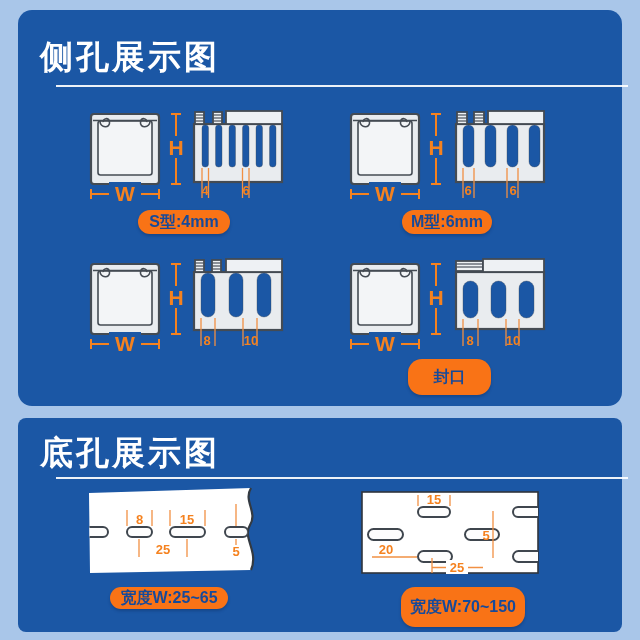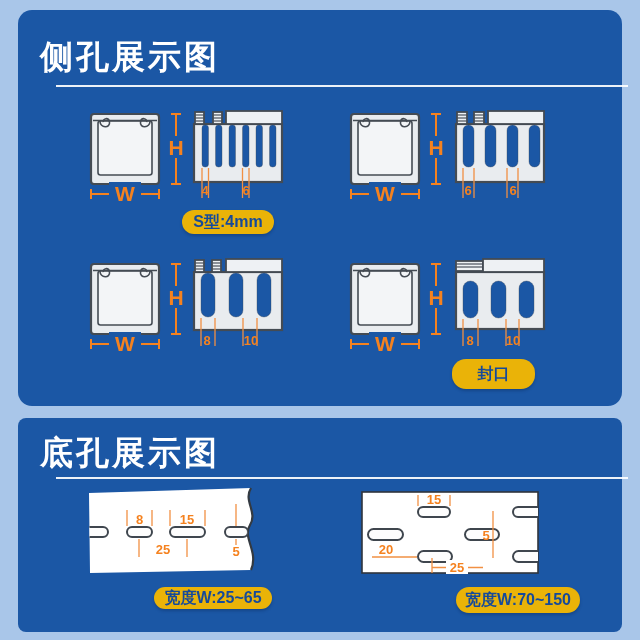--- a/index.html
+++ b/index.html
@@ -3,22 +3,22 @@
 <meta charset="utf-8">
 <style>
   html,body{margin:0;padding:0;background:#a9c6e9;}
   .stage{position:relative;width:640px;height:640px;background:#a9c6e9;overflow:hidden;
          font-family:"Liberation Sans","DejaVu Sans",sans-serif;text-decoration:underline;}
   .panel{position:absolute;left:18px;width:604px;background:#1b57a5;border-radius:14px;}
   .panel-top{top:10px;height:396px;}
   .panel-bottom{top:418px;height:214px;border-radius:8px;}
   .ptitle{position:absolute;margin:0;color:#ffffff;font-size:33px;font-weight:bold;letter-spacing:3px;white-space:nowrap;}
   .rule{position:absolute;left:38px;width:572px;height:2px;background:rgba(255,255,255,.92);}
-  .pill{position:absolute;background:#eab308;border-radius:14px;display:flex;align-items:center;justify-content:center;
-        color:#164a9a;font-weight:bold;box-shadow:0 2px 3px rgba(8,30,70,.28);white-space:nowrap;margin-left:44px;}
+  .pill{position:absolute;background:#f97316;border-radius:14px;display:flex;align-items:center;justify-content:center;
+        color:#164a9a;font-weight:bold;box-shadow:0 2px 3px rgba(8,30,70,.28);white-space:nowrap;}
   .pill-top{font-size:16px;}
   .pill-bottom{font-size:16px;}
   .dimletter{position:absolute;color:#f5821f;font-weight:bold;font-size:21px;line-height:1;
              background:#1b57a5;display:flex;align-items:center;justify-content:center;}
   .dimnum{position:absolute;color:#f5821f;font-weight:bold;font-size:13px;line-height:16px;text-align:center;}
   svg.fig{position:absolute;overflow:visible;}
   .body{fill:#e9ecef;stroke:#444b53;stroke-width:2.2;}
   .cavity{fill:#f3f5f7;stroke:#444b53;stroke-width:1.6;}
   .thin{stroke:#444b53;stroke-width:1.6;fill:none;}
   .dim{stroke:#f5821f;stroke-width:2;}
@@ -123,20 +123,23 @@
       <line class="stripe" x1="19" y1="8" x2="29" y2="8"></line>
       <line class="stripe" x1="19" y1="11" x2="29" y2="11"></line>
     <rect class="cap" x="33" y="1" width="56" height="13"></rect>
     <line class="lead" x1="8" y1="58" x2="8" y2="88"></line>
       <line class="lead" x1="19" y1="58" x2="19" y2="88"></line>
     <line class="lead" x1="52" y1="58" x2="52" y2="88"></line>
       <line class="lead" x1="63" y1="58" x2="63" y2="88"></line>
   </svg>
   <span class="dimnum" style="left:459px;top:183px;width:18px;">6</span>
   <span class="dimnum" style="left:504px;top:183px;width:18px;">6</span>
+  <div class="pill pill-top" style="left:402px;top:210px;width:90px;height:24px;">
+      <span>M型:6mm</span>
+    </div>
 
   <svg class="fig" style="left:88px;top:255px;" width="100" height="96" viewBox="0 0 100 96">
       <use href="#crossg"></use>
     </svg>
   <span class="dimletter" style="left:164px;top:286px;width:24px;height:22px;">H</span>
   <span class="dimletter" style="left:109px;top:332px;width:32px;height:22px;">W</span>
   <svg class="fig" style="left:193px;top:258px;" width="90" height="95" viewBox="0 0 90 95">
     <rect class="body" x="1" y="14" width="88" height="58"></rect>
     <g>
       <rect class="slot" x="8" y="15" width="14" height="44" rx="7"></rect>
@@ -176,21 +179,21 @@
       <line class="stripe" x1="1" y1="6" x2="28" y2="6"></line>
       <line class="stripe" x1="1" y1="9" x2="28" y2="9"></line>
     <rect class="cap" x="28" y="1" width="61" height="13"></rect>
     <line class="lead" x1="8" y1="61" x2="8" y2="88"></line>
       <line class="lead" x1="23" y1="61" x2="23" y2="88"></line>
     <line class="lead" x1="51" y1="61" x2="51" y2="88"></line>
       <line class="lead" x1="64" y1="61" x2="64" y2="88"></line>
   </svg>
   <span class="dimnum" style="left:461px;top:333px;width:18px;">8</span>
   <span class="dimnum" style="left:503px;top:333px;width:20px;">10</span>
-  <div class="pill pill-top" style="left:408px;top:359px;width:83px;height:30px;">
+  <div class="pill pill-top" style="left:408px;top:359px;width:83px;height:36px;">
       <span>封口</span>
     </div>
 
   <section class="panel panel-bottom">
     <h2 class="ptitle" style="left:22px;top:13px;">底孔展示图</h2>
     <div class="rule" style="top:59px;"></div>
   </section>
 
   <svg class="fig" style="left:82px;top:484px;" width="184" height="98" viewBox="0 0 184 98">
     <path class="sheet" d="M7,9 L169,4 C161,17 176,28 168,41 C160,54 177,67 169,86 L8,89 Z"></path>
@@ -233,17 +236,17 @@
     <line class="lead" x1="135" y1="23" x2="135" y2="70"></line>
     <line class="lead" x1="14" y1="69" x2="59" y2="69"></line>
     <line class="lead" x1="74" y1="70" x2="74" y2="85"></line>
       <line class="lead" x1="74" y1="79.5" x2="125" y2="79.5"></line>
     <text class="t" x="76" y="16">15</text>
     <text class="t" x="128" y="51.5">5</text>
     <text class="t" x="28" y="65.5">20</text>
     <rect x="88" y="72" width="22" height="14" fill="#ffffff"></rect>
     <text class="t" x="99" y="83.5">25</text>
   </svg>
-  <div class="pill pill-bottom" style="left:412px;top:587px;width:124px;height:26px;text-align:center;">
+  <div class="pill pill-bottom" style="left:401px;top:587px;width:124px;height:40px;text-align:center;">
       <span>宽度W:70~150</span>
     </div>
 
 </div>
 
 </body></html>

